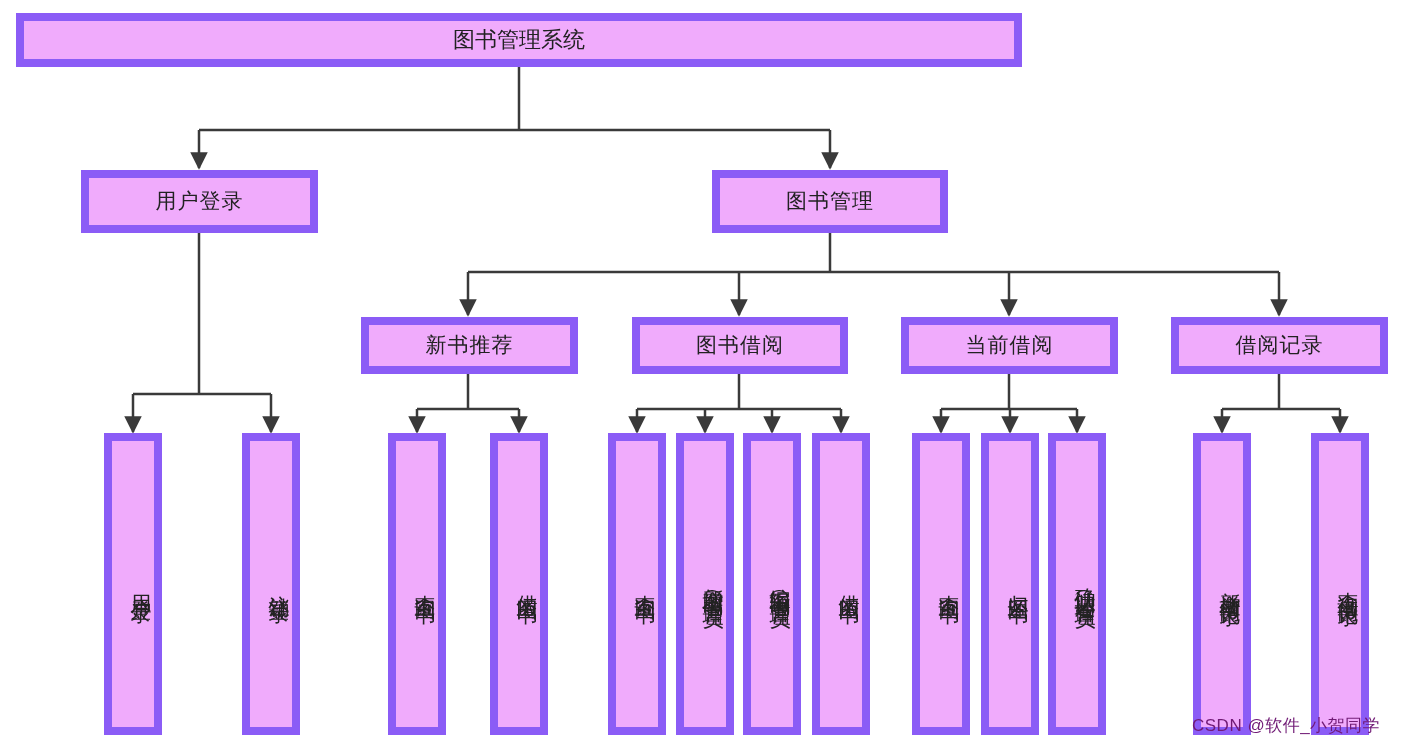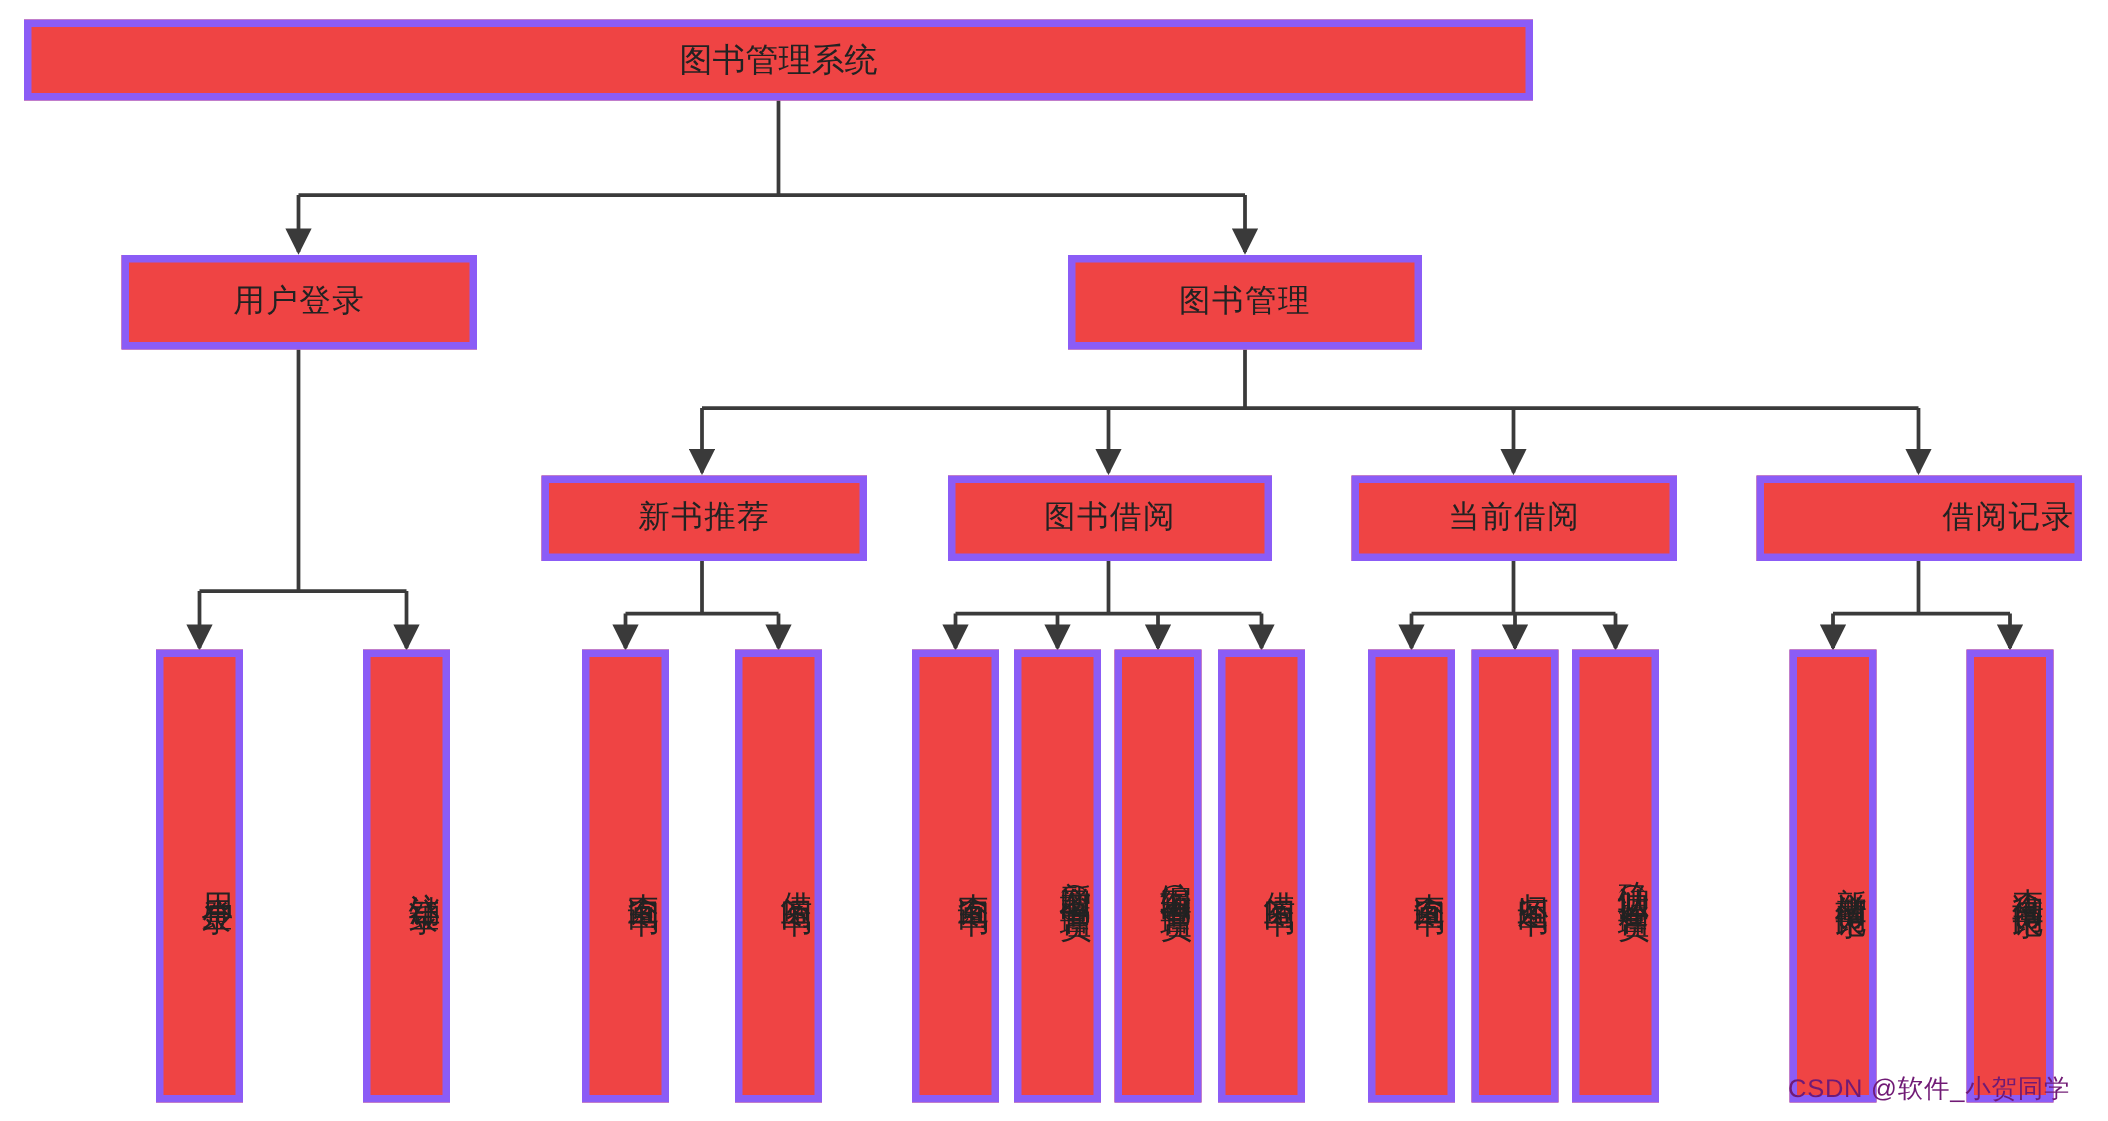--- a/index.html
+++ b/index.html
@@ -22,22 +22,22 @@
     position: absolute;
     left: 0;
     top: 0;
     width: 1405px;
     height: 747px;
     pointer-events: none;
   }
   .node {
     position: absolute;
     box-sizing: border-box;
-    background: #ef4444;
-    border: 5px solid #8b5cf6;
+    background: #f0abfc;
+    border: 8px solid #8b5cf6;
     display: flex;
     align-items: center;
     justify-content: center;
     color: #222222;
     line-height: 1.25;
   }
   .node.horiz {
     font-size: 21px;
     letter-spacing: 1px;
   }
@@ -138,21 +138,21 @@
 
   <div class="node horiz" style="left:361px; top:317px; width:217px; height:57px;">
     <span>新书推荐</span>
   </div>
   <div class="node horiz" style="left:632px; top:317px; width:216px; height:57px;">
     <span>图书借阅</span>
   </div>
   <div class="node horiz" style="left:901px; top:317px; width:217px; height:57px;">
     <span>当前借阅</span>
   </div>
-  <div class="node horiz" style="left:1171px; top:317px; width:217px; height:57px;justify-content:flex-end;">
+  <div class="node horiz" style="left:1171px; top:317px; width:217px; height:57px;">
     <span>借阅记录</span>
   </div>
 
   <div class="node vert" style="left:104px; top:433px; width:58px; height:302px;">
     <span class="vlabel">用户登录</span>
   </div>
   <div class="node vert" style="left:242px; top:433px; width:58px; height:302px;">
     <span class="vlabel">注销登录</span>
   </div>
 

